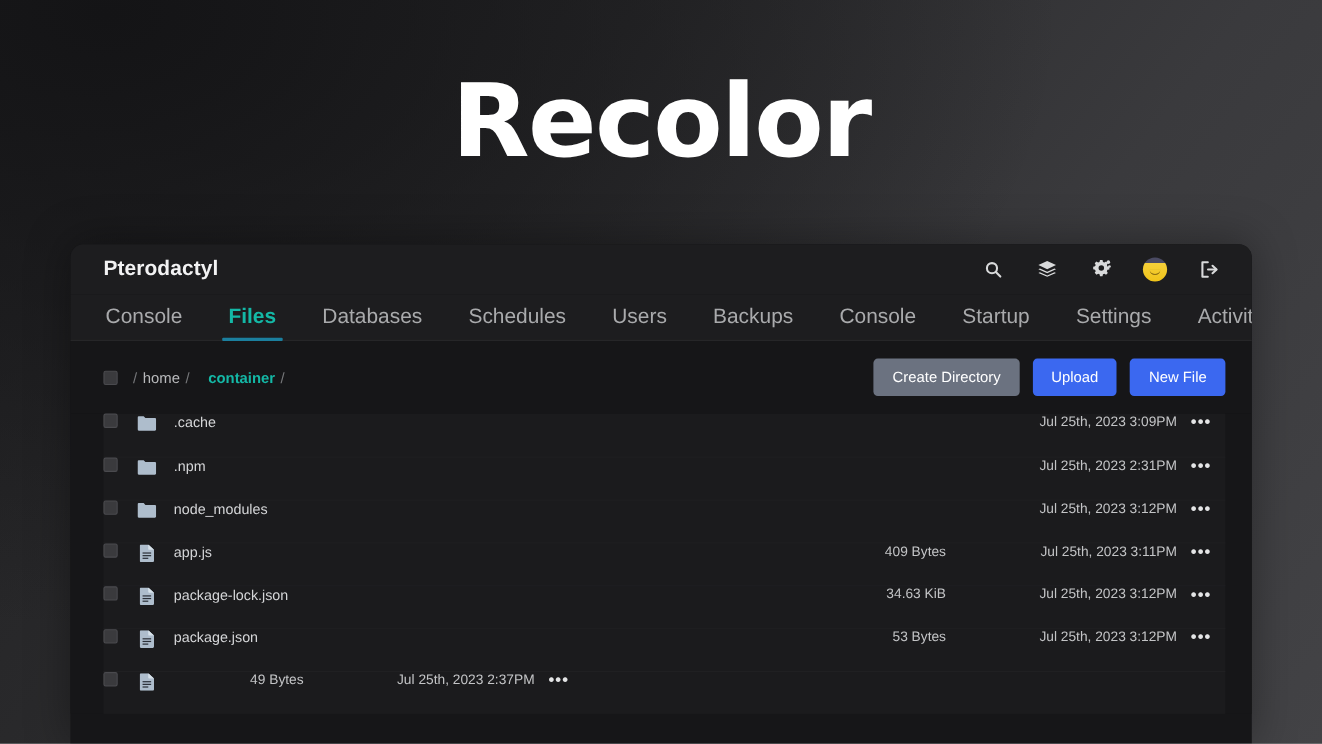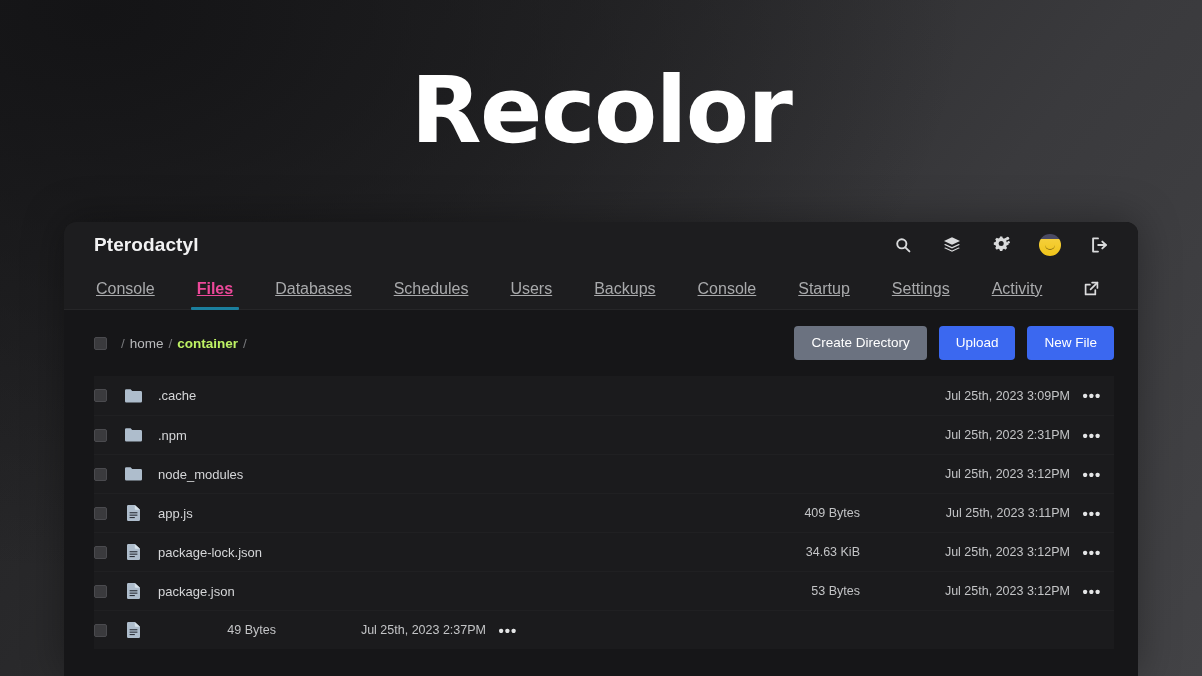--- a/index.html
+++ b/index.html
@@ -100,30 +100,29 @@
     background: #1d1d1f;
     border-bottom: 1px solid #262628;
     display: flex;
     align-items: stretch;
     padding: 0 30px;
   }
   .tab {
     display: flex;
     align-items: center;
     color: #a9aaac;
-    font-size: 16px;
+    font-size: 19px;
     padding: 0 2px;
     margin-right: 38px;
     position: relative;
     cursor: pointer;
     white-space: nowrap;
-    text-decoration: underline;
   }
   .tab:last-child { margin-right: 0; }
-  .tab.active { color: #ec4899; font-weight: 600; }
+  .tab.active { color: #14b8a6; font-weight: 600; }
   .tab.active::after {
     content: "";
     position: absolute;
     left: -4px; right: -4px; bottom: -1px;
     height: 3px;
     background: #1b7f9e;
     border-radius: 1px;
   }
   .tab-icon { color: #dcdcdd; display: flex; align-items: center; }
 
@@ -140,42 +139,42 @@
     width: 13px; height: 13px;
     background: #3a3a3d;
     border: 1px solid #4a4a4e;
     border-radius: 2px;
     cursor: pointer;
     flex: 0 0 auto;
   }
   .crumbs { font-size: 13.5px; color: #9d9ea0; display: flex; gap: 5px; }
   .crumbs .sep { color: #76777a; }
   .crumbs a { color: #b9babc; text-decoration: none; cursor: pointer; }
-  .crumbs .cur { color: #bef264; font-weight: 600; cursor: pointer; }
+  .crumbs .cur { color: #14b8a6; font-weight: 600; cursor: pointer; margin-left: 12px; }
 
   .actions { margin-left: auto; display: flex; gap: 12px; }
   .btn {
     border: none;
     border-radius: 4px;
     color: #fff;
     font-size: 13.5px;
     font-weight: 400;
     font-family: "Liberation Sans", sans-serif;
     padding: 10px 17px;
     cursor: pointer;
     line-height: 1;
   }
   .btn-grey { background: #6b7280; }
   .btn-blue { background: #3b68f0; }
 
   
   .filelist { padding: 0 24px 0 30px; background: #161618; }
   .row {
     display: flex;
-    align-items: center;
+    align-items: flex-start;
     height: 39px;
     border-top: 1px solid #202022;
     background: #1b1b1d;
     cursor: pointer;
   }
   .row:first-child { border-top: none; }
   .row .cbox { margin-right: 17px; }
   .ficon {
     width: 18px; height: 18px;
     display: flex; align-items: center; justify-content: center;

